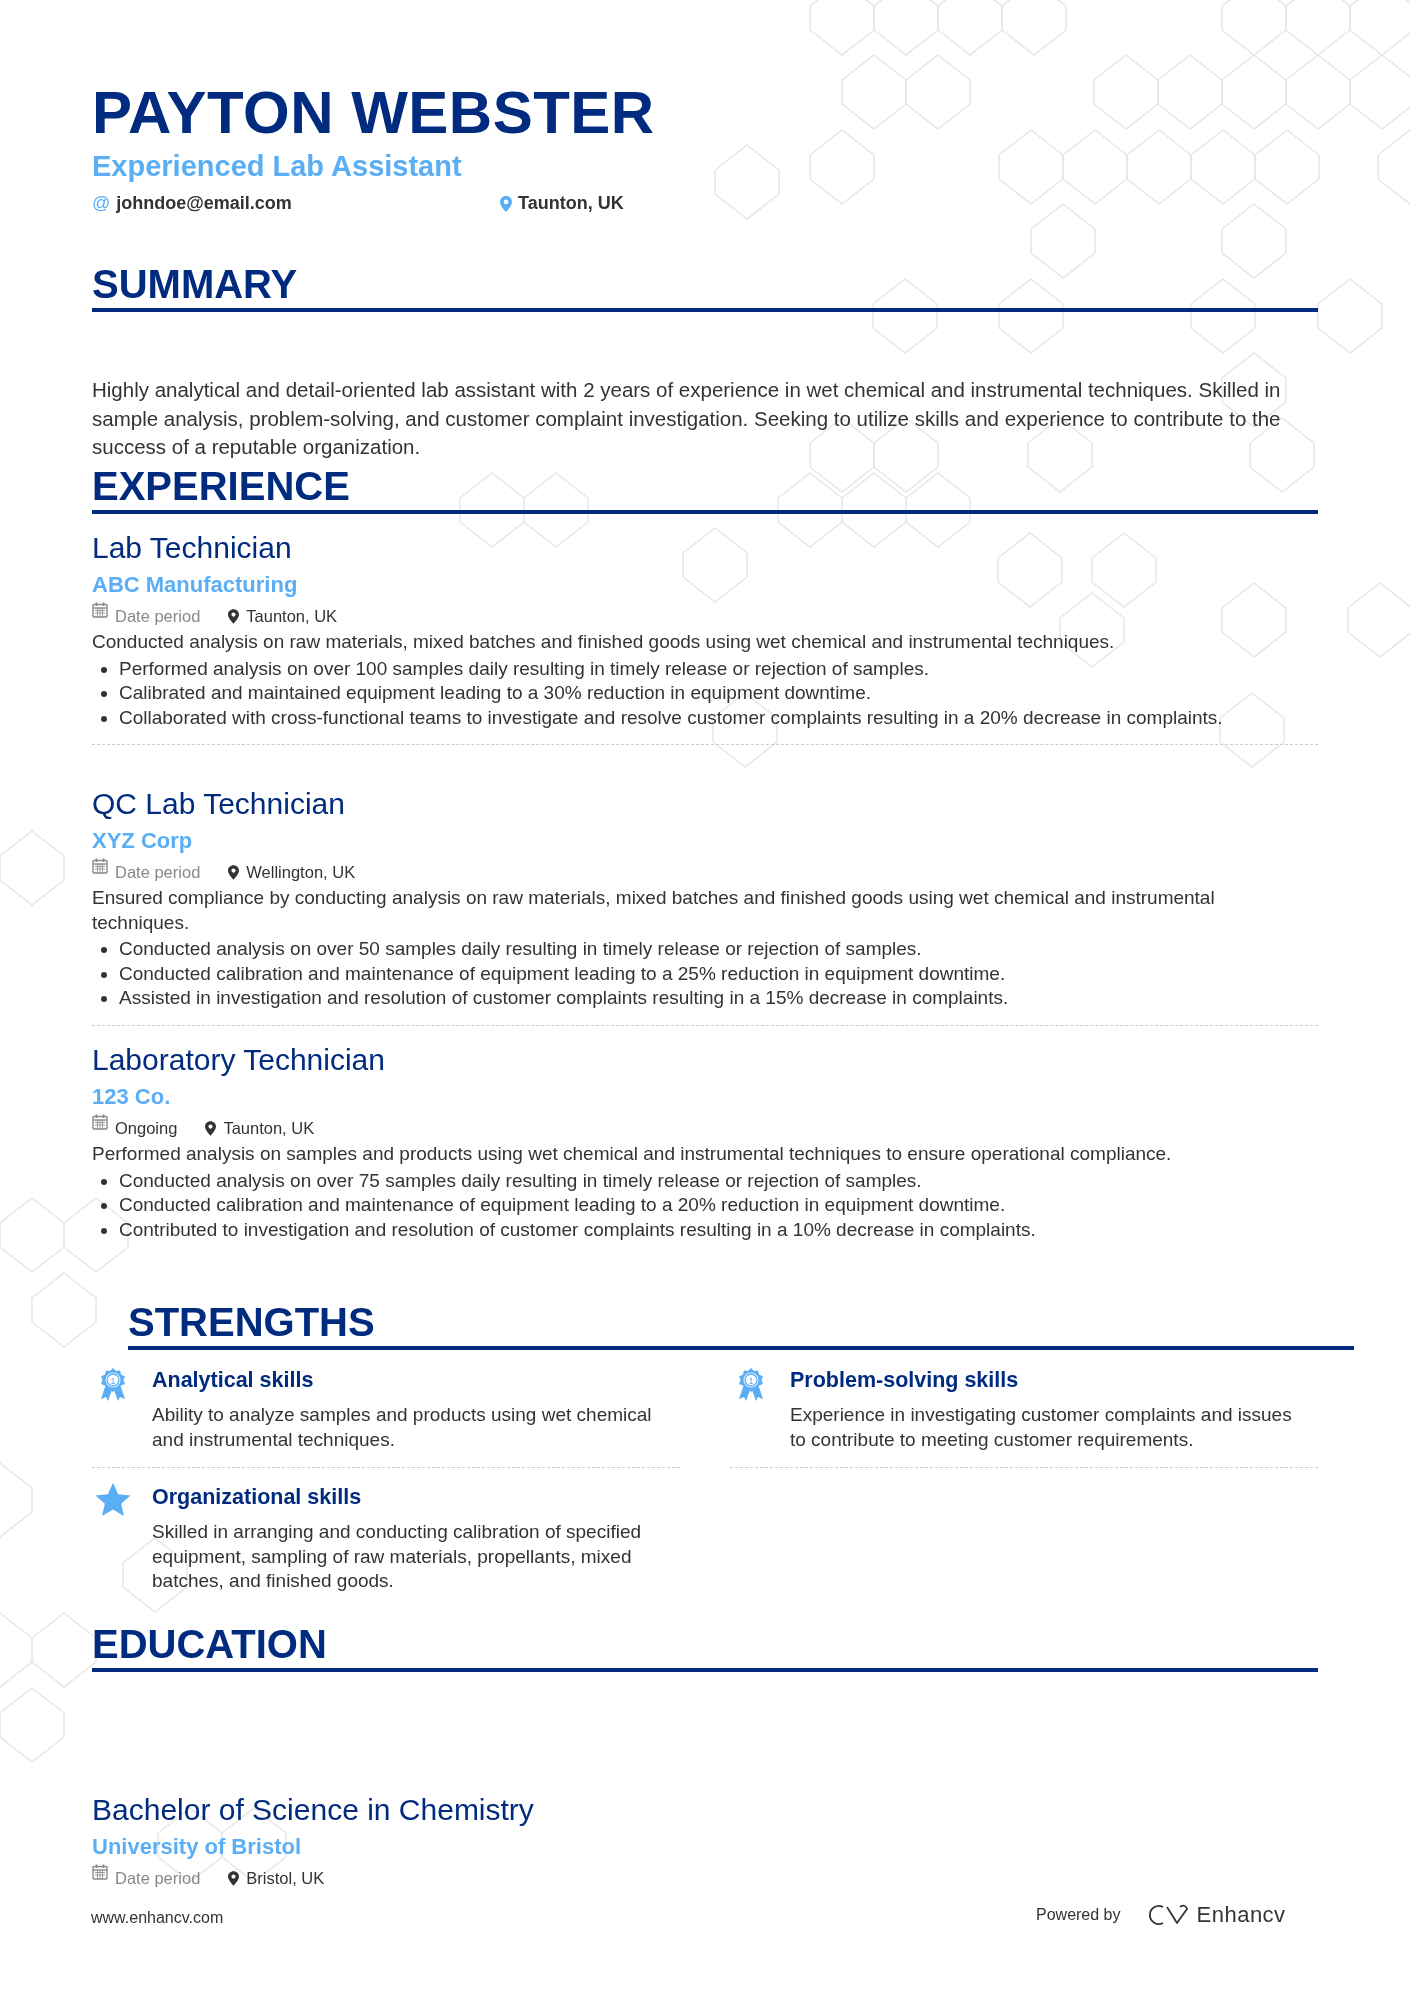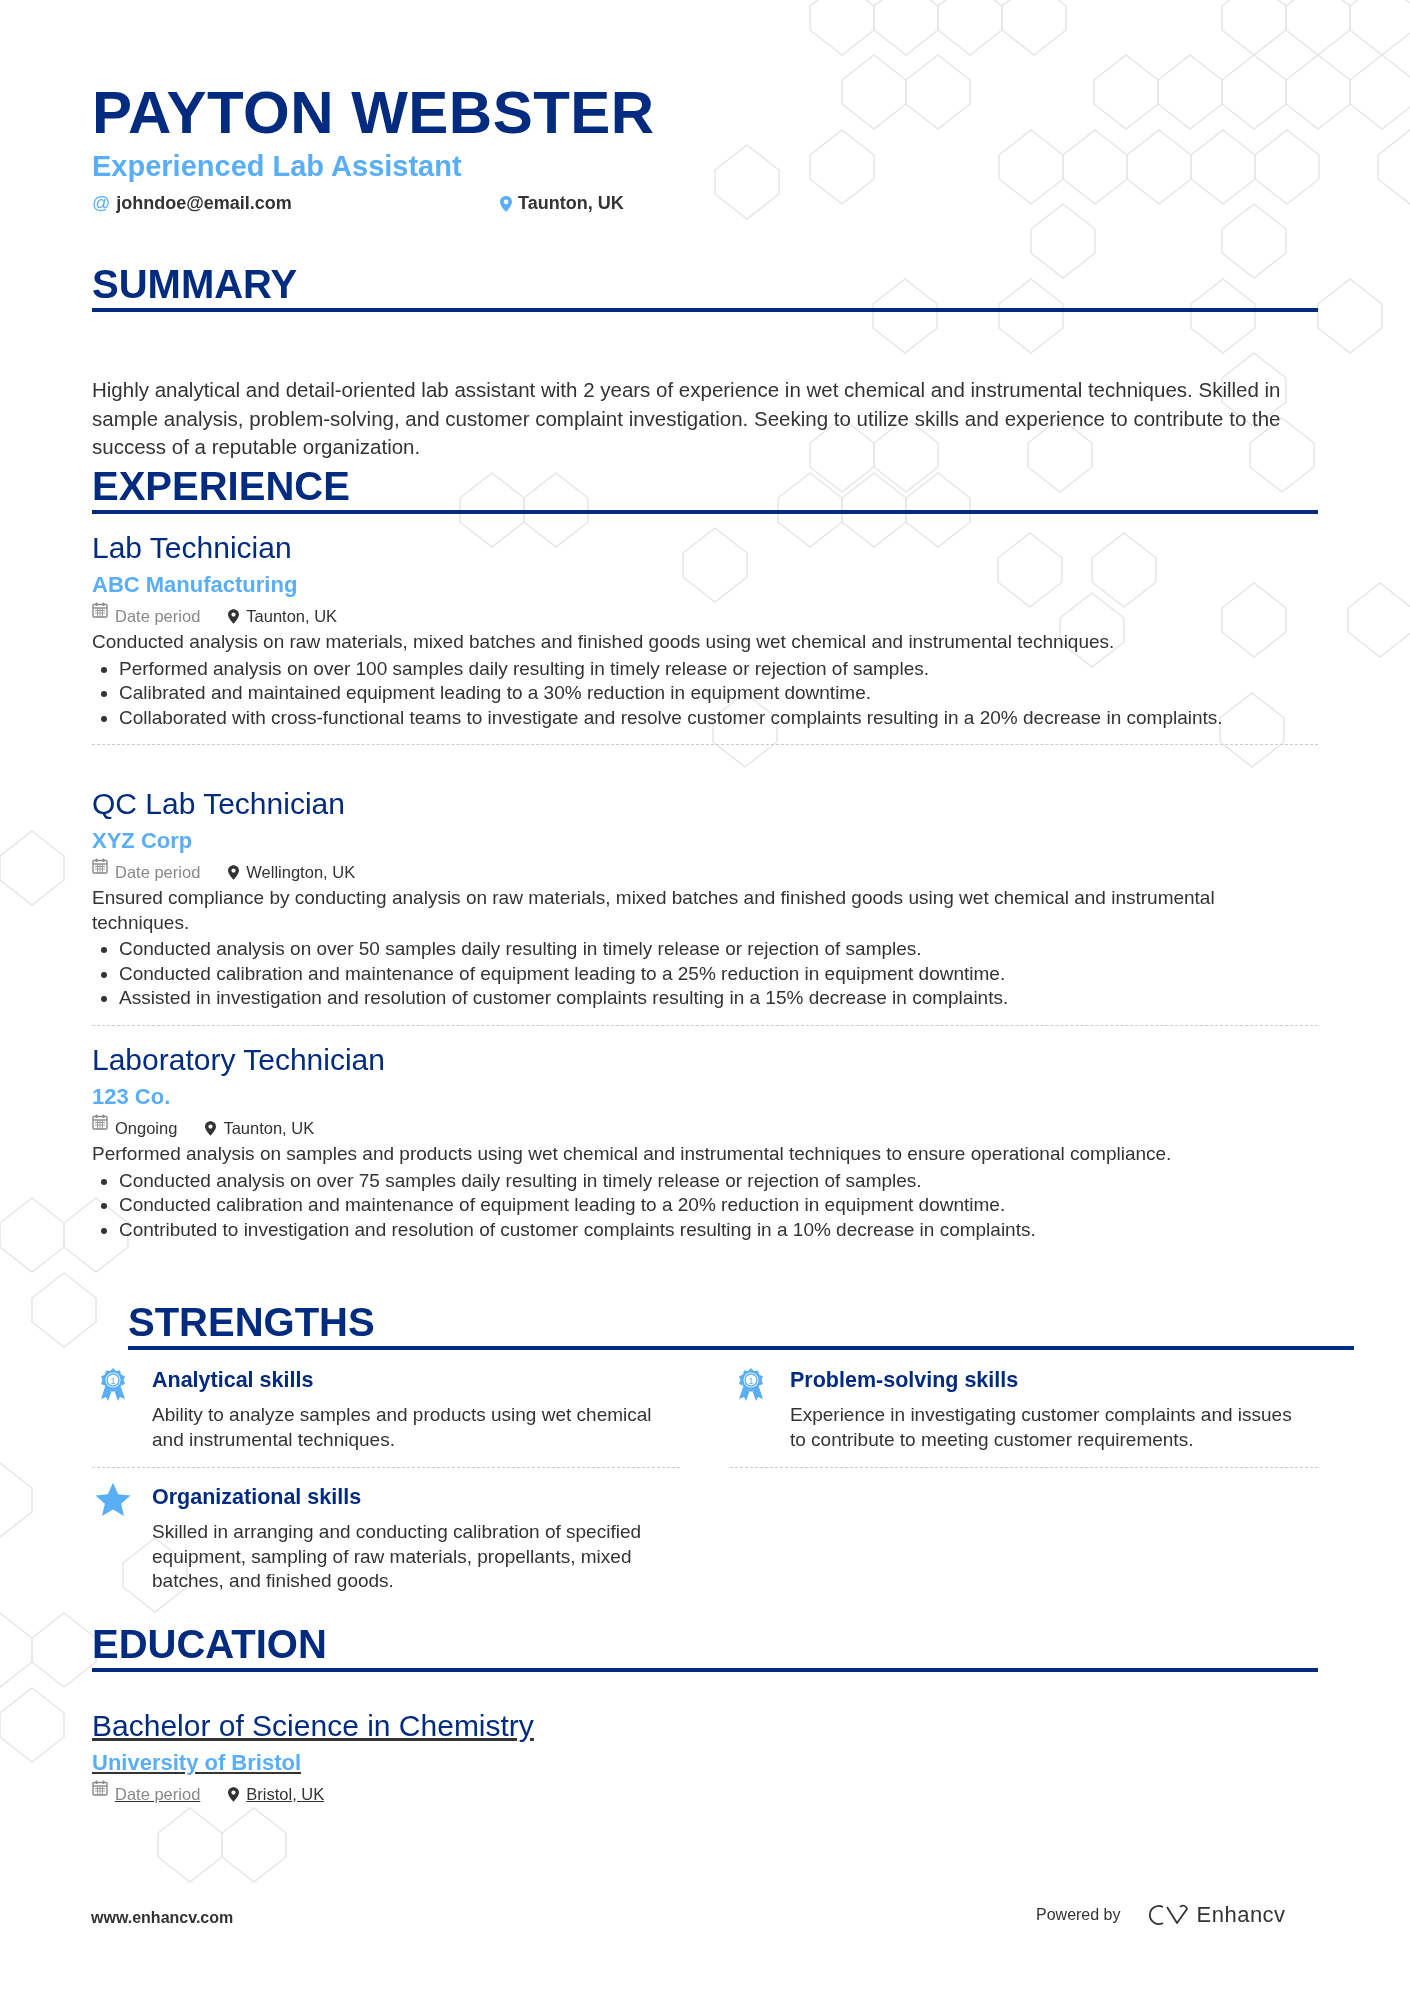--- a/index.html
+++ b/index.html
@@ -22,21 +22,21 @@
   .meta .loc{display:flex;align-items:center;margin-left:28px;}
   .meta svg{margin-right:7px;}
   .desc{font-size:19px;line-height:24.5px;color:#333;}
   ul.b{margin:2px 0 0 0;padding:0 0 0 27px;font-size:19px;line-height:24.5px;color:#333;}
   ul.b li{padding-left:0;}
   .dash{border-bottom:1px dashed #ccc;}
   .str{position:absolute;width:588px;}
   .str .ic{position:absolute;left:0;top:0;}
   .str .h{position:absolute;left:60px;top:0;font-size:21.5px;font-weight:bold;color:#002B7F;line-height:30px;}
   .str .d{position:absolute;left:60px;top:38px;font-size:19px;line-height:24.5px;color:#333;width:520px;}
-  .foot-l{position:absolute;left:91px;top:1909px;font-size:16px;color:#333;font-weight:bold;}
+  .foot-l{position:absolute;left:91px;top:1909px;font-size:16px;color:#333;}
   .foot-r{position:absolute;left:1036px;top:1902px;display:flex;align-items:center;font-size:16px;color:#333;}
   .foot-r .brand{font-size:22px;color:#333;margin-left:4px;letter-spacing:0.5px;}
 </style>
 </head>
 <body>
 
 <svg class="hexbg" viewBox="0 0 1410 1995" xmlns="http://www.w3.org/2000/svg">
   <defs>
     <polygon id="hx" points="0,-37 32,-12 32,12 0,37 -32,12 -32,-12" fill="none" stroke="#e6e6e6" stroke-width="1.5"></polygon>
   </defs>
@@ -241,21 +241,21 @@
 
   <div class="str" style="left:0;top:1482px;height:120px;">
     <svg class="ic" style="left:2px;top:0px;" width="38" height="36" viewBox="0 0 24 23">
         <polygon points="12,0.5 15.3,7.8 23.2,8.6 17.2,13.9 19,21.7 12,17.6 5,21.7 6.8,13.9 0.8,8.6 8.7,7.8" fill="#5AAEF5"></polygon>
       </svg>
     <div class="h">Organizational skills</div>
     <div class="d">Skilled in arranging and conducting calibration of specified equipment, sampling of raw materials, propellants, mixed batches, and finished goods.</div>
   </div>
 
   <div class="sec-h" style="top:1620px;">EDUCATION</div>
-  <div class="job" style="top:1706px;text-decoration:underline;">
+  <div class="job" style="top:1790px;">
     <div class="job-title">Bachelor of Science in Chemistry</div>
     <div class="job-co">University of Bristol</div>
     <div class="meta">
       <span class="date">
         <svg width="16" height="16" viewBox="0 0 16 16">
             <rect x="1" y="2.5" width="14" height="12.5" rx="1" fill="none" stroke="#888" stroke-width="1.4"></rect>
             <line x1="1" y1="6" x2="15" y2="6" stroke="#888" stroke-width="1.4"></line>
             <line x1="4.5" y1="0.5" x2="4.5" y2="4" stroke="#888" stroke-width="1.6"></line>
             <line x1="11.5" y1="0.5" x2="11.5" y2="4" stroke="#888" stroke-width="1.6"></line>
             <path d="M3 8.5h10M3 11h10M5.5 6v9M8 6v9M10.5 6v9" stroke="#888" stroke-width="0.8"></path>

